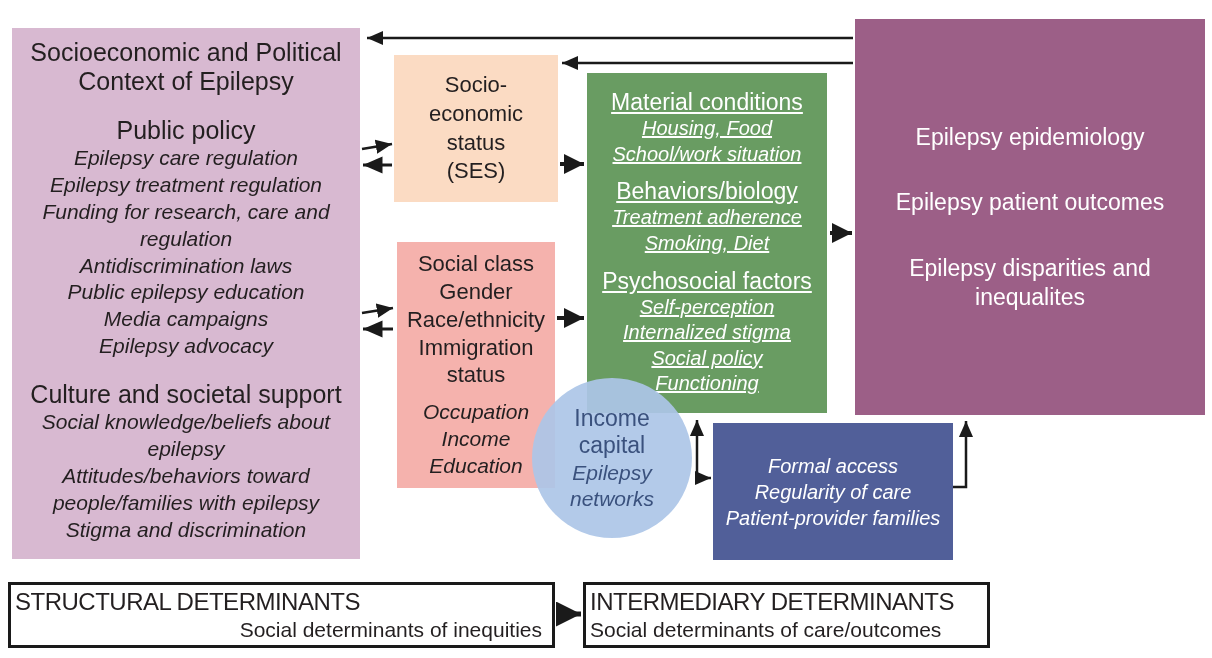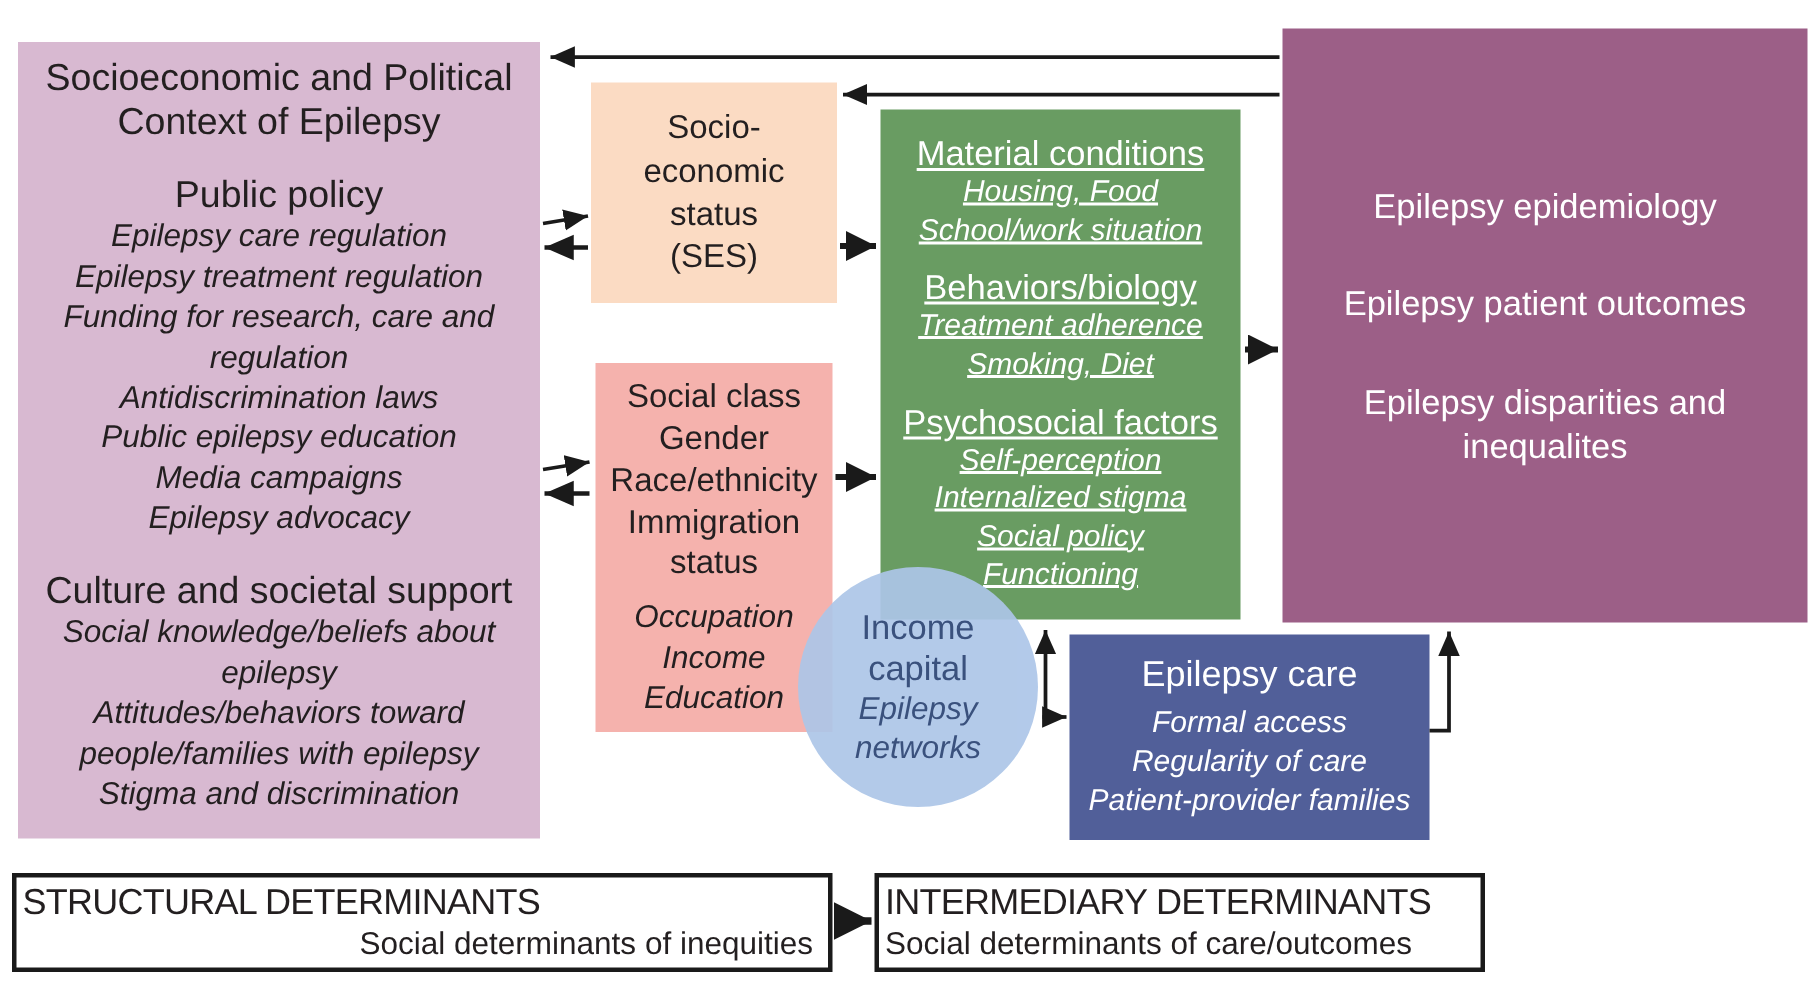--- a/index.html
+++ b/index.html
@@ -128,21 +128,20 @@
   </div>
 
   <div class="box cap">
     <div class="cap-line">Income</div>
     <div class="cap-line">capital</div>
     <div class="cap-ital">Epilepsy</div>
     <div class="cap-ital">networks</div>
   </div>
 
   <div class="box care">
-    <div class="care-heading">Epilepsy care</div>
     <div class="care-item">Formal access</div>
     <div class="care-item">Regularity of care</div>
     <div class="care-item">Patient-provider families</div>
   </div>
 
   <div class="box lbl lbl-structural">
     <div class="lbl-title">STRUCTURAL DETERMINANTS</div>
     <div class="lbl-sub lbl-sub-right">Social determinants of inequities</div>
   </div>
   <div class="box lbl lbl-intermediary">

